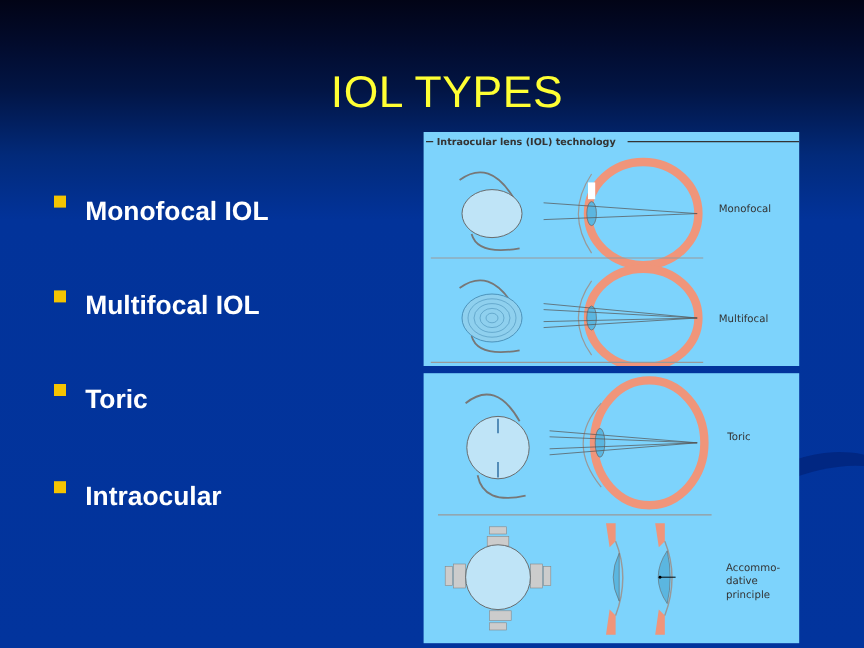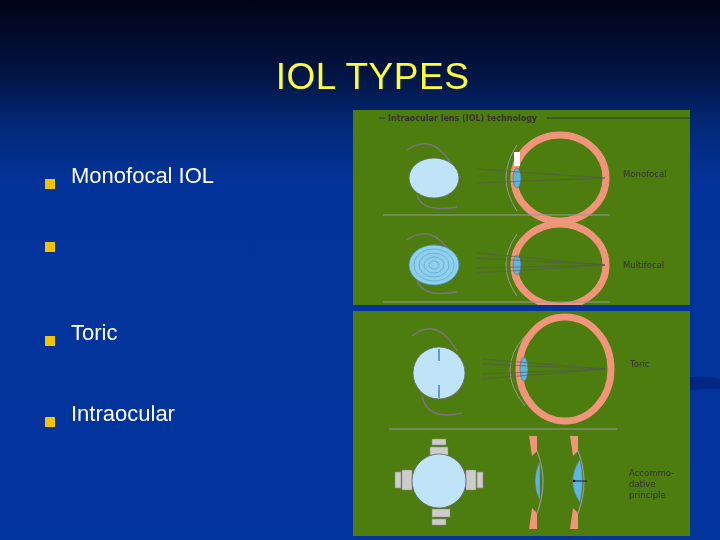--- a/index.html
+++ b/index.html
@@ -12,44 +12,45 @@
     position:absolute; right:-40px; top:380px; width:160px; height:90px;
     border-radius:50%; border-top:14px solid rgba(2,30,110,0.55);
     transform: rotate(-18deg);
   }
   .title {
     position:absolute; left:0; width:745px; top:56px;
     text-align:center; color:#ffff33; font-size:37px; letter-spacing:0.5px;
   }
   .bullets { position:absolute; left:45px; top:160px; }
   .bullet {
-    position:absolute; left:0; display:flex; align-items:flex-end; white-space:nowrap;
+    position:absolute; left:0; display:flex; align-items:flex-start; white-space:nowrap;font-weight:bold;
   }
   .bullet .sq { width:10px; height:10px; background:#f4c400; margin-right:16px; flex:none; }
   .bullet .txt { color:#ffffff; font-size:22px; }
 
-  .panel { position:absolute; background:#4d7c0f;padding-left:24px; }
+  .panel { position:absolute; background:#7dd3fc; }
   .panel svg { display:block; }
   .fig-label { font-family:"DejaVu Sans", sans-serif; font-size:8.5px; fill:#333; }
   .hdr { font-family:"DejaVu Sans", sans-serif; font-size:8px; font-weight:bold; fill:#333; }
 </style>
 </head>
 <body>
 
 <div class="swoosh"></div>
 
 <div class="title">IOL TYPES</div>
 
 <div class="bullets">
   <div class="bullet" style="top:3px">
     <span class="sq"></span>
     <span class="txt">Monofocal IOL</span>
   </div>
   <div class="bullet" style="top:82px">
     <span class="sq"></span>
+    <span class="txt">Multifocal IOL</span>
   </div>
   <div class="bullet" style="top:160px">
     <span class="sq"></span>
     <span class="txt">Toric</span>
   </div>
   <div class="bullet" style="top:241px">
     <span class="sq"></span>
     <span class="txt">Intraocular</span>
   </div>
 </div>

